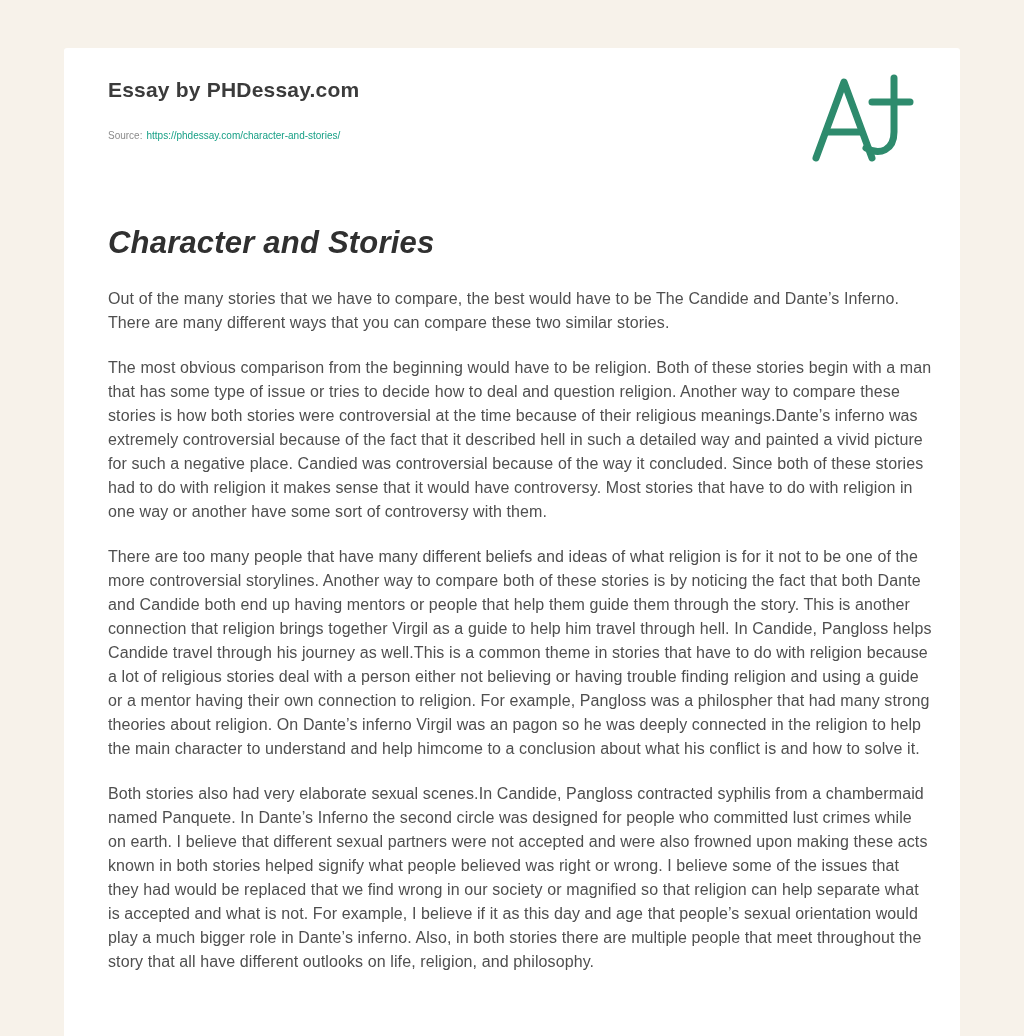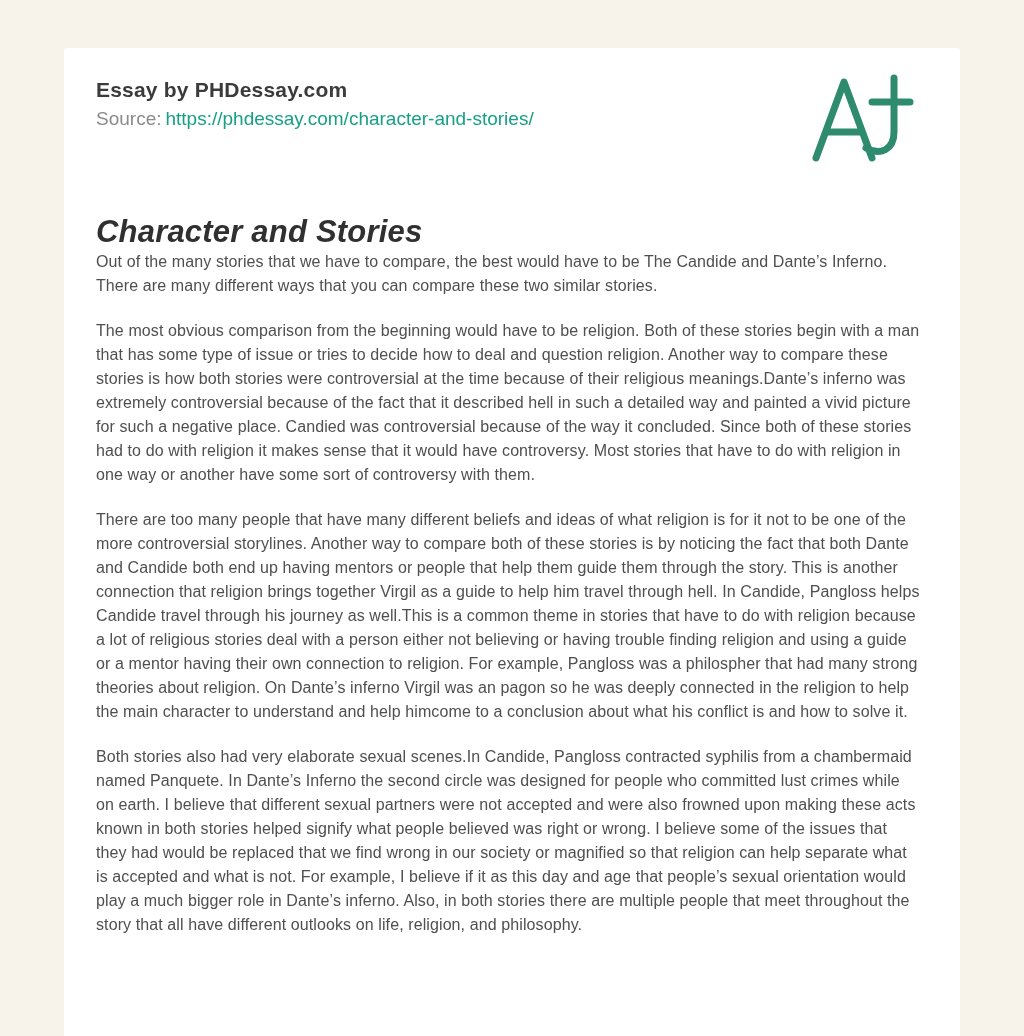--- a/index.html
+++ b/index.html
@@ -11,32 +11,32 @@
     font-family: "Liberation Sans", sans-serif;
   }
   .page-card {
     position: absolute;
     left: 64px;
     top: 48px;
     width: 896px;
     height: 988px;
     background: #ffffff;
     border-radius: 3px 3px 0 0;
-    padding: 30px 32px 0 32px;
+    padding: 30px 32px 0 44px;
     overflow: hidden;
   }
   .byline {
     font-size: 21px;
     font-weight: 700;
     color: #3b3b3b;
     letter-spacing: 0.2px;
   }
   .source-line {
-    margin-top: 6px;
-    font-size: 19px;
+    margin-top: 28px;
+    font-size: 10px;
     color: #8b8b8b;
   }
   .source-line a {
     color: #17a086;
     text-decoration: none;
     margin-left: 4px;
   }
   .logo {
     position: absolute;
     top: 22px;
@@ -46,20 +46,21 @@
   }
   .article-title {
     margin-top: 84px;
     font-size: 31px;
     font-weight: 700;
     color: #303030;
     letter-spacing: 0.2px;
     font-style: italic;
   }
   .article-body {
+    margin-top: 26px;
     width: 826px;
   }
   .article-body p {
     font-size: 16px;
     line-height: 24px;
     color: #4f4f4f;
     margin-bottom: 21px;
     letter-spacing: 0.1px;
   }
 </style>

